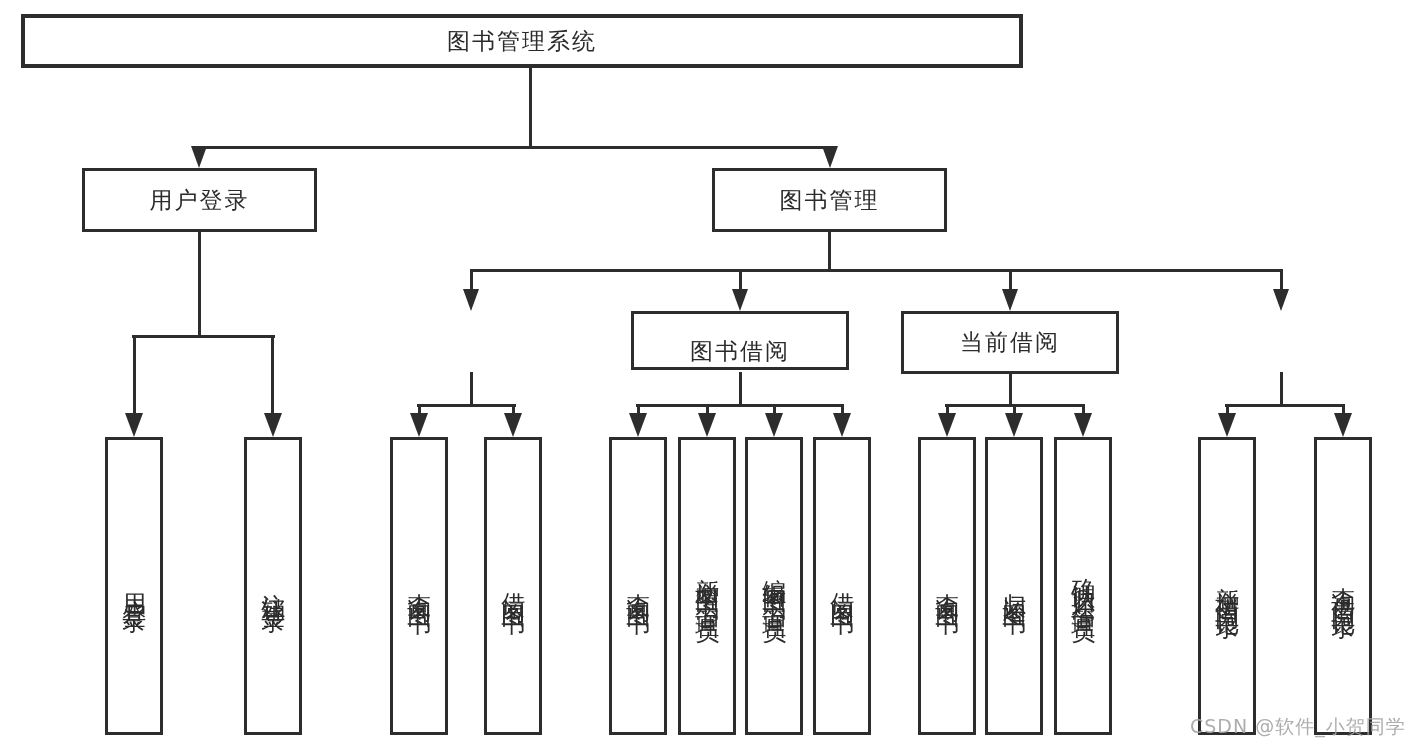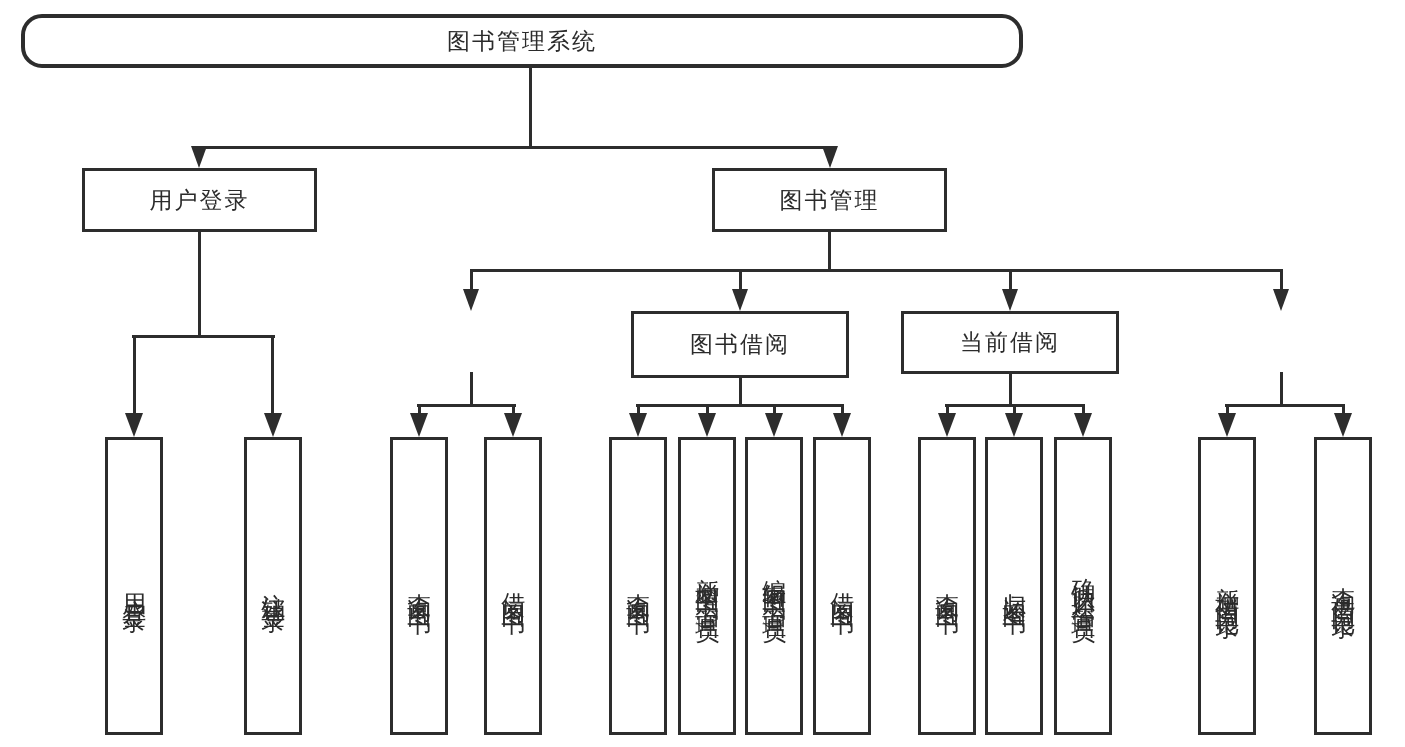--- a/index.html
+++ b/index.html
@@ -2,21 +2,21 @@
 <html><head>
 <meta charset="utf-8">
 <style>
   * { margin:0; padding:0; box-sizing:border-box; }
   html,body { background:#ffffff; }
   body { font-family:"DejaVu Sans","Liberation Sans",sans-serif; }
   .canvas { position:relative; width:1405px; height:747px; background:#ffffff; overflow:hidden; }
 
   .box { position:absolute; border:3px solid #2d2d2d; background:#ffffff;
          display:flex; align-items:center; justify-content:center; color:#2b2b2b; z-index:2; }
-  .root-box { border-width:4px;border-radius:21px; }
+  .root-box { border-width:4px; }
   .h-label { font-size:23px; letter-spacing:2px; white-space:nowrap; }
   .v-label { writing-mode:vertical-rl; text-orientation:mixed; font-size:24px;
              letter-spacing:6px; line-height:1.1; white-space:nowrap; }
 
   .line { position:absolute; background:#2d2d2d; z-index:1; }
   .arrow-down { position:absolute; width:0; height:0; z-index:1;
                 border-left:8px solid transparent; border-right:8px solid transparent;
                 border-top:22px solid #2d2d2d; }
   .leaf-arrow { border-left-width:9px; border-right-width:9px; border-top-width:24px; }
 
@@ -55,21 +55,21 @@
   <div class="line" style="left:470px; top:269px; width:812px; height:3px;"></div>
   <div class="line" style="left:470px; top:269px; width:3px; height:23px;"></div>
   <div class="line" style="left:739px; top:269px; width:3px; height:23px;"></div>
   <div class="line" style="left:1009px; top:269px; width:3px; height:23px;"></div>
   <div class="line" style="left:1280px; top:269px; width:3px; height:23px;"></div>
   <div class="arrow-down" style="left:463px; top:289px;"></div>
   <div class="arrow-down" style="left:732px; top:289px;"></div>
   <div class="arrow-down" style="left:1002px; top:289px;"></div>
   <div class="arrow-down" style="left:1273px; top:289px;"></div>
 
-  <div class="box" style="left:631px; top:311px; width:218px; height:67px;">
+  <div class="box" style="left:631px; top:311px; width:218px; height:59px;align-items:flex-end;">
     <span class="h-label">图书借阅</span>
   </div>
   <div class="box" style="left:901px; top:311px; width:218px; height:63px;align-items:center;">
     <span class="h-label">当前借阅</span>
   </div>
 
   <div class="line" style="left:470px; top:372px; width:3px; height:35px;"></div>
   <div class="line" style="left:417px; top:404px; width:99px; height:3px;"></div>
   <div class="line" style="left:418px; top:404px; width:3px; height:12px;"></div>
   <div class="line" style="left:512px; top:404px; width:3px; height:12px;"></div>
@@ -140,14 +140,15 @@
     <span class="v-label">确认归还（管理员）</span>
   </div>
 
   <div class="box" style="left:1198px; top:437px; width:58px; height:298px;">
     <span class="v-label">新增借阅记录</span>
   </div>
   <div class="box" style="left:1314px; top:437px; width:58px; height:298px;">
     <span class="v-label">查询借阅记录</span>
   </div>
 
+  <div class="watermark">CSDN @软件_小贺同学</div>
 
 </div>
 
 </body></html>

